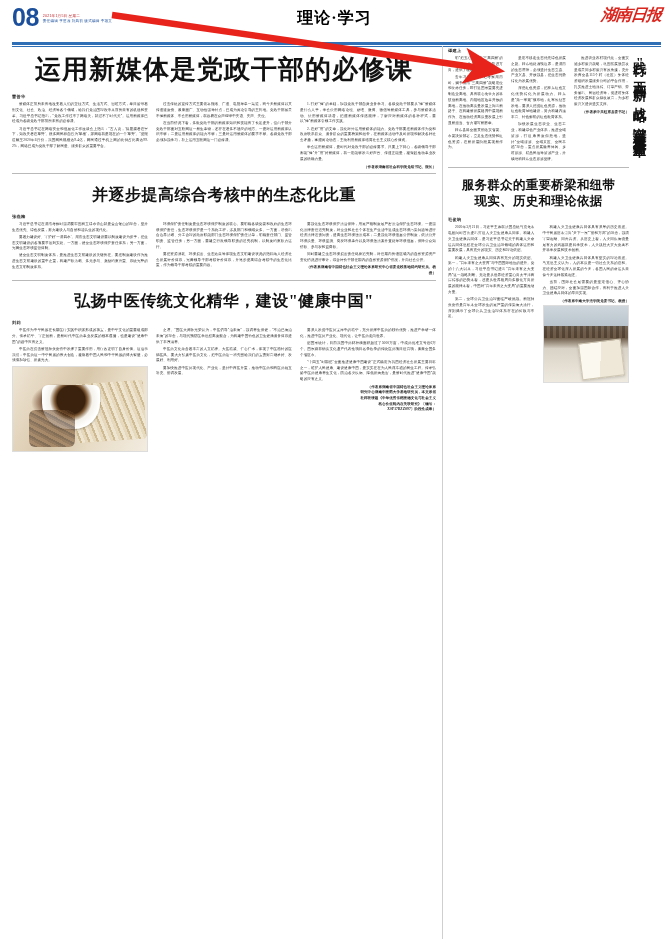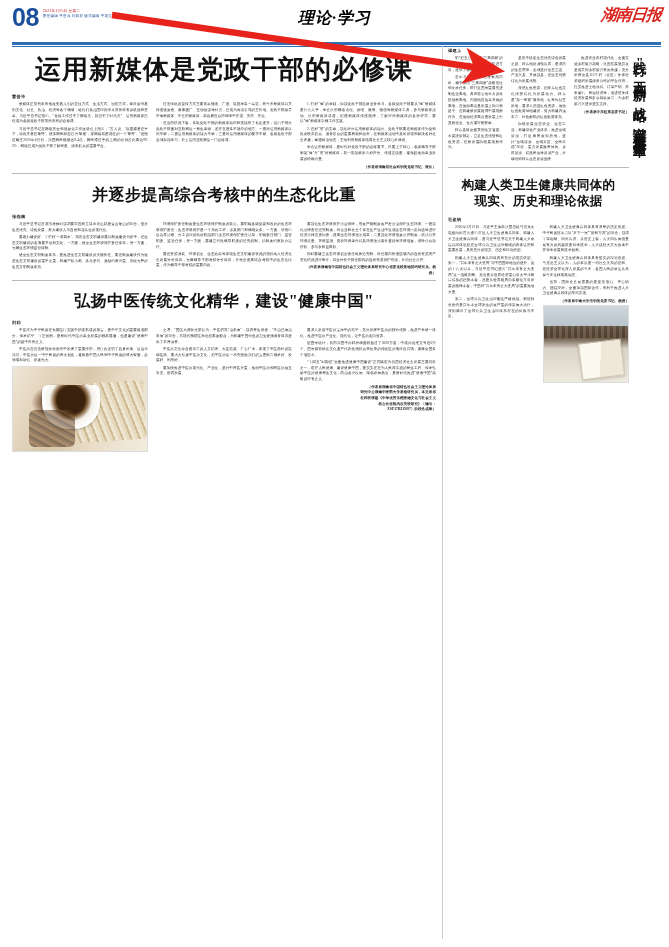--- a/index.html
+++ b/index.html
@@ -16,21 +16,21 @@
   }
 
   
   .masthead {
     position: relative;
     height: 42px;
     padding: 6px 10px 0 12px;
     display: flex;
     align-items: flex-start;
   }
-  .folio-wrap { display: flex; align-items: flex-start; gap: 4px; }
+  .folio-wrap { display: flex; align-items: center; gap: 4px; }
   .folio-num {
     font-family: "Liberation Sans", sans-serif;
     font-size: 25px;
     font-weight: 700;
     line-height: 0.92;
     color: #1b4f9c;
     letter-spacing: -0.5px;
   }
   .folio-meta {
     padding-top: 3px;
@@ -52,21 +52,20 @@
   }
   .section-title {
     position: absolute;
     left: 0; right: 0; top: 8px;
     text-align: center;
     font-size: 16px;
     font-weight: 700;
     color: #000;
     letter-spacing: 1px;
     font-family: "Liberation Serif", serif;
-    font-style: italic;
   }
   .brand-logo {
     position: absolute;
     right: 8px; top: 5px;
     font-size: 16px;
     font-weight: 700;
     color: #d9251d;
     font-style: italic;
     letter-spacing: -1px;
     font-family: "Liberation Serif", serif;
@@ -389,21 +388,21 @@
             </div>
             <div class="sig">（作者系中共桂东县委书记）</div>
           </div>
         </div>
       </div>
 
       <div class="hrule"></div>
 
       <div>
         <div class="hl-right">
-          <div>构建人类卫生健康共同体的</div>
+          <div>服务群众的重要桥梁和纽带</div>
           <div>现实、历史和理论依据</div>
         </div>
         <div class="byline">毛俊响</div>
         <div class="cols-2">
           <div class="col">
             <div class="txt">
               <p>2020年3月21日，习近平主席就法国总统马克龙来电慰问时首次提出打造人类卫生健康共同体。构建人类卫生健康共同体，是习近平总书记关于构建人类命运共同体思想在全球公共卫生治理领域的具体运用和重要发展，具有充分的现实、历史和理论依据。</p>
               <p>构建人类卫生健康共同体具有充分的现实依据。第一，"百年未有之大变局"与中国国际地位的提升。党的十八大以来，习近平总书记提出"百年未有之大变局"这一战略判断。无论是从世界经济重心向太平洋两岸转移的趋势来看，还是从世界格局向多极化方向发展的规律来看，中国对"百年未有之大变局"的重要推动力量。</p>
               <p>第二，全球公共卫生治理面临严峻挑战。新冠肺炎疫情是百年来全球发生的最严重的传染病大流行，深刻揭示了全球公共卫生治理体系存在的短板与不足。</p>
             </div>

